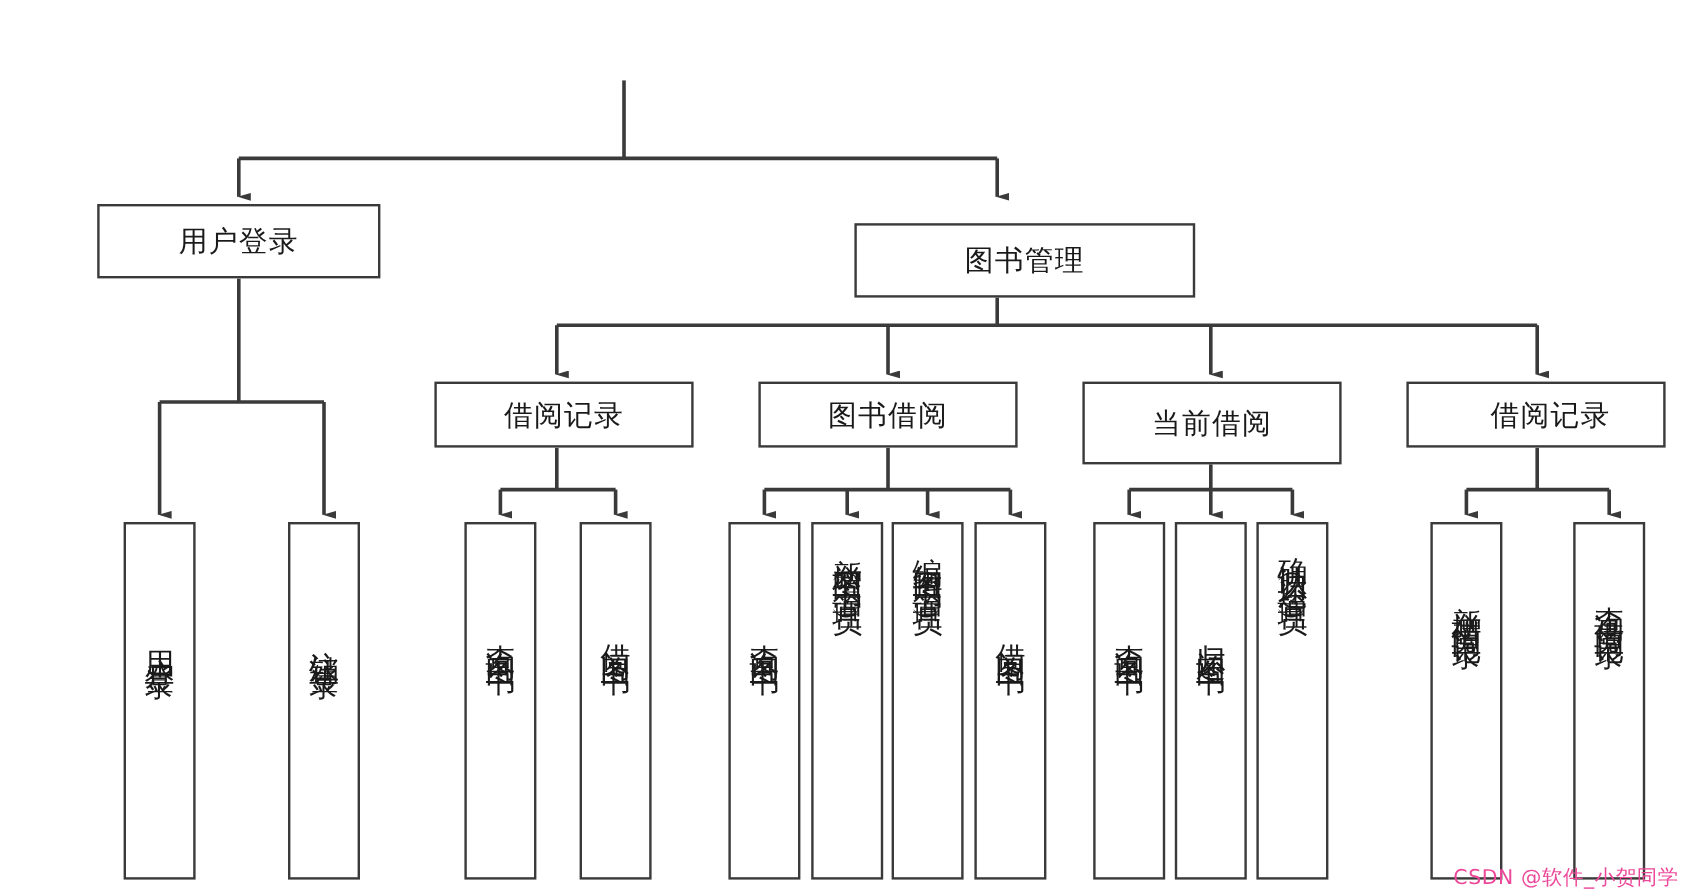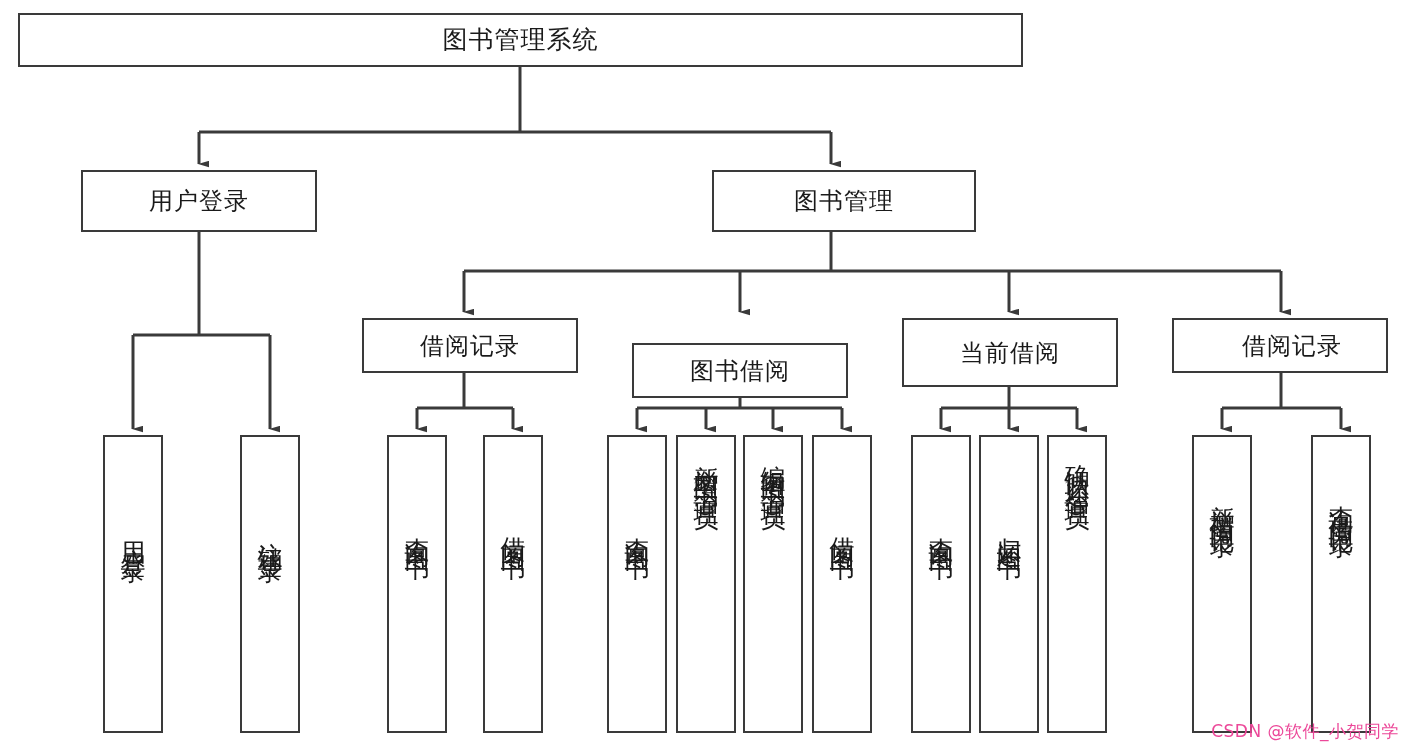--- a/index.html
+++ b/index.html
@@ -112,35 +112,32 @@
       <path d="M1009,408 L1009,429" marker-end="url(#arw)"></path>
       <path d="M1077,408 L1077,429" marker-end="url(#arw)"></path>
 
       <path d="M1281,373 L1281,408"></path>
       <path d="M1222,408 L1341,408"></path>
       <path d="M1222,408 L1222,429" marker-end="url(#arw)"></path>
       <path d="M1341,408 L1341,429" marker-end="url(#arw)"></path>
     </g>
   </svg>
 
-  <div class="node node-h node-root" style="left:18px;top:13px;width:1005px;height:54px;">
-    <span class="label">图书管理系统</span>
-  </div>
 
   <div class="node node-h" style="left:81px;top:170px;width:236px;height:62px;">
     <span class="label">用户登录</span>
   </div>
-  <div class="node node-h" style="left:712px;top:170px;width:264px;height:62px;">
+  <div class="node node-h" style="left:712px;top:186px;width:284px;height:62px;">
     <span class="label">图书管理</span>
   </div>
 
   <div class="node node-h" style="left:362px;top:318px;width:216px;height:55px;">
     <span class="label">借阅记录</span>
   </div>
-  <div class="node node-h" style="left:632px;top:318px;width:216px;height:55px;margin-top:25px;">
+  <div class="node node-h" style="left:632px;top:318px;width:216px;height:55px;">
     <span class="label">图书借阅</span>
   </div>
   <div class="node node-h" style="left:902px;top:318px;width:216px;height:69px;">
     <span class="label">当前借阅</span>
   </div>
   <div class="node node-h" style="left:1172px;top:318px;width:216px;height:55px;padding-left:24px;">
     <span class="label">借阅记录</span>
   </div>
 
   <div class="node node-v" style="left:103px;top:435px;width:60px;height:298px;padding-top:85px;">

